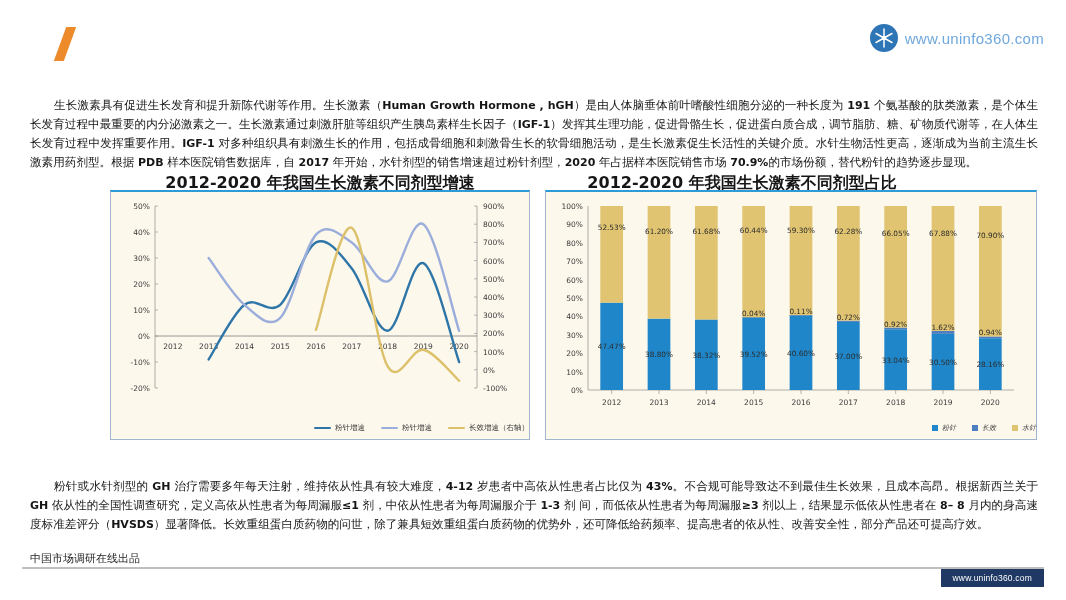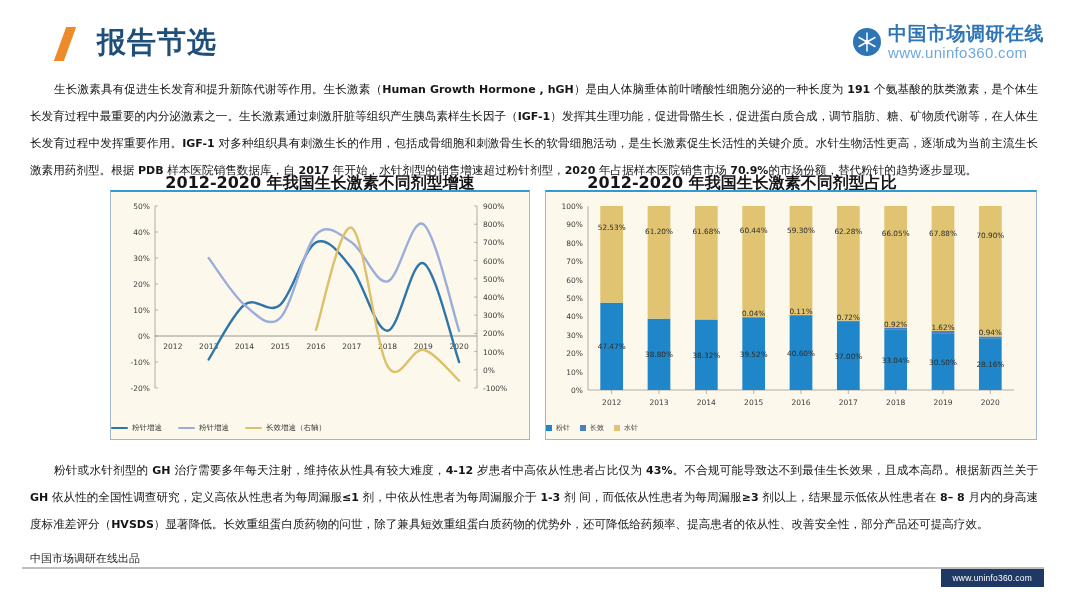--- a/index.html
+++ b/index.html
@@ -40,24 +40,25 @@
   #brand-url {
     font-size: 15px; color: #6FA8DC; letter-spacing: 0.3px; margin-top: 1px;
     font-family: "Liberation Sans", sans-serif;
   }
 
   
   .para {
     position: absolute;
     font-family: "DejaVu Serif", "Liberation Serif", serif;
     font-size: 11.6px;
-    line-height: 27px;
+    line-height: 18px;
     text-align: justify;
     text-justify: inter-ideograph;
     color: #161616;
+    margin-top: 20px;
   }
   .para b { font-family: "DejaVu Sans", "Liberation Sans", sans-serif; font-size: 11px; }
   #para-top  { left: 30px; top: 76px; width: 1008px; text-indent: 24px; }
   #para-bot  { left: 30px; top: 457px; width: 1008px; text-indent: 24px; }
 
   
   .chart-panel {
     position: absolute;
     background: #FDF8EC;
     border: 1px solid #9FB6CD;
@@ -71,28 +72,28 @@
   }
   #cap-left  { left: 110px; top: 173px; width: 420px; }
   #cap-right { left: 512px; top: 173px; width: 460px; }
   #panel-left  { left: 110px; top: 190px; width: 420px; height: 250px; }
   #panel-right { left: 545px; top: 190px; width: 492px; height: 250px; }
 
   .chart-svg { display: block; }
 
   .legend {
     position: absolute; bottom: 6px; left: 0; width: 100%;
-    display: flex; justify-content: flex-start; align-items: center; gap: 16px;
+    display: flex; justify-content: flex-end; align-items: center; gap: 16px;
     font-family: "DejaVu Sans", "Liberation Sans", sans-serif;
     font-size: 7.5px; color: #3a3a3a;
   }
   .legend .item { display: flex; align-items: center; gap: 4px; }
   .legend .swatch-line { width: 17px; height: 2.4px; border-radius: 1px; }
   .legend .swatch-box { width: 6px; height: 6px; }
-  .legend-right { gap: 10px; font-size: 7px; }
+  .legend-right { gap: 16px; font-size: 7px; font-style: italic; }
 
   
   #footer-note {
     position: absolute; left: 30px; top: 551px;
     font-family: "DejaVu Sans", "Liberation Sans", sans-serif;
     font-size: 11px; color: #262626;
   }
   #footer-rule {
     position: absolute; left: 22px; top: 567px; width: 1022px;
     height: 2px; background: #BFBFBF;
@@ -110,35 +111,33 @@
   }
 
   .tick { font-family: "DejaVu Sans", "Liberation Sans", sans-serif; fill: #3a3a3a; }
   .barlabel { font-family: "DejaVu Sans", "Liberation Sans", sans-serif; fill: #2b2b2b; }
 </style>
 </head>
 <body>
 
 <div id="header">
   <div id="title-slash"></div>
-  <div id="page-title">报告节选</div>
 
   <div id="brand">
     <div id="brand-mark">
       <svg width="22" height="22" viewBox="0 0 22 22" aria-hidden="true">
         <g stroke="#ffffff" stroke-width="1.5" stroke-linecap="round">
           <line x1="11" y1="2" x2="11" y2="20"></line>
           <line x1="3" y1="6.5" x2="19" y2="15.5"></line>
           <line x1="3" y1="15.5" x2="19" y2="6.5"></line>
         </g>
         <circle cx="11" cy="11" r="2.3" fill="#ffffff"></circle>
       </svg>
     </div>
     <div id="brand-text">
-      <span id="brand-cn">中国市场调研在线</span>
       <span id="brand-url">www.uninfo360.com</span>
     </div>
   </div>
 </div>
 
 <p class="para" id="para-top">生长激素具有促进生长发育和提升新陈代谢等作用。生长激素（<b>Human Growth Hormone , hGH</b>）是由人体脑垂体前叶嗜酸性细胞分泌的一种长度为 <b>191</b> 个氨基酸的肽类激素，是个体生长发育过程中最重要的内分泌激素之一。生长激素通过刺激肝脏等组织产生胰岛素样生长因子（<b>IGF-1</b>）发挥其生理功能，促进骨骼生长，促进蛋白质合成，调节脂肪、糖、矿物质代谢等，在人体生长发育过程中发挥重要作用。<b>IGF-1</b> 对多种组织具有刺激生长的作用，包括成骨细胞和刺激骨生长的软骨细胞活动，是生长激素促生长活性的关键介质。水针生物活性更高，逐渐成为当前主流生长激素用药剂型。根据 <b>PDB</b> 样本医院销售数据库，自 <b>2017</b> 年开始，水针剂型的销售增速超过粉针剂型，<b>2020</b> 年占据样本医院销售市场 <b>70.9%</b>的市场份额，替代粉针的趋势逐步显现。</p>
 
 <div class="chart-caption" id="cap-left">2012-2020 年我国生长激素不同剂型增速</div>
 <div class="chart-panel" id="panel-left">
   <svg class="chart-svg" id="svg-growth" width="418" height="247" viewBox="0 0 418 247">

